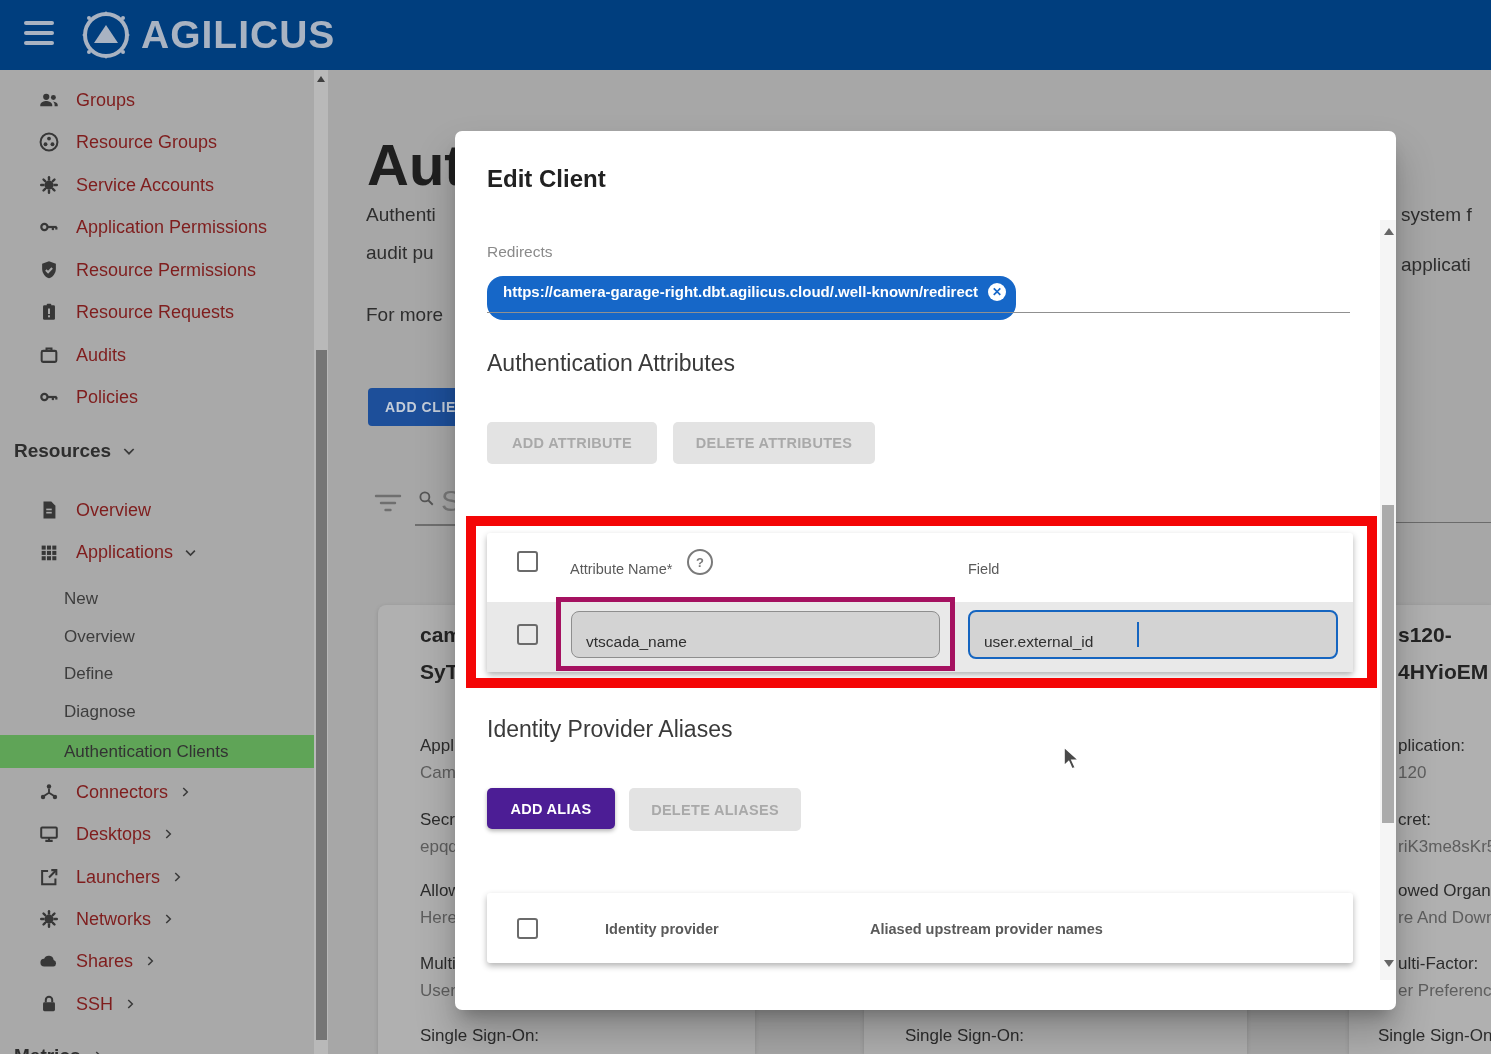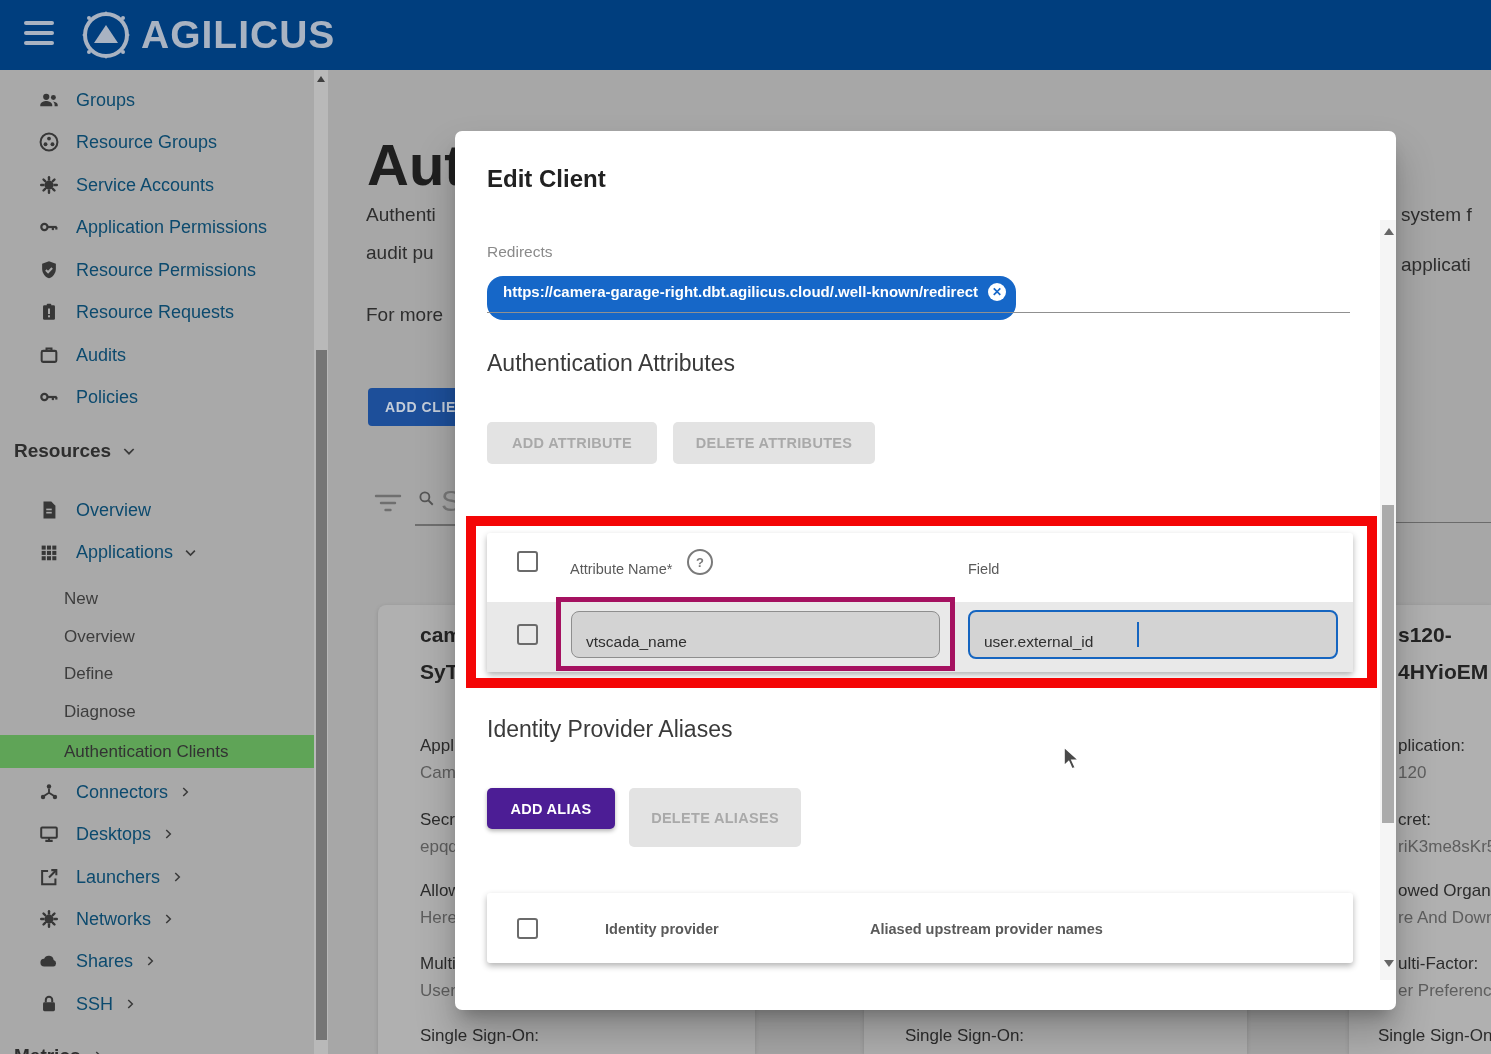--- a/index.html
+++ b/index.html
@@ -9,21 +9,21 @@
 
   
   .topbar{position:absolute;left:0;top:0;width:1491px;height:70px;background:#003e7e;z-index:10;}
   .hamburger{position:absolute;left:24px;top:21px;width:30px;height:28px;cursor:pointer;}
   .hamburger span{display:block;width:30px;height:3.6px;background:#a9b3c2;border-radius:2px;margin-bottom:6.4px;}
   .brand{position:absolute;left:80px;top:9px;display:flex;align-items:center;color:#a9b3c2;}
   .brand-text{font-size:39px;font-weight:700;letter-spacing:1px;margin-left:9px;color:#a9b3c2;}
 
   
   .sidebar{position:absolute;left:0;top:70px;width:314px;height:984px;background:#a9a9a9;z-index:5;overflow:hidden;}
-  .sitem{position:absolute;left:0;width:314px;height:34px;display:flex;align-items:center;color:#0c4a6e;font-size:18px;cursor:pointer;}
+  .sitem{position:absolute;left:0;width:314px;height:34px;display:flex;align-items:center;color:#7f1d1d;font-size:18px;cursor:pointer;}
   .sicon{position:absolute;left:38px;top:50%;transform:translateY(-50%);width:22px;height:22px;color:#373737;display:inline-flex;}
   .slabel{margin-left:76px;white-space:nowrap;}
   .chev{display:inline-flex;margin-left:10px;color:#3a3a3a;}
   .section-hdr{position:absolute;left:14px;height:28px;display:flex;align-items:center;font-size:19px;font-weight:700;color:#2e2e2e;cursor:pointer;}
   .subitem{position:absolute;left:0;width:314px;height:30px;display:flex;align-items:center;padding-left:64px;box-sizing:border-box;font-size:17px;color:#3d3d3d;cursor:pointer;}
   .active-row{position:absolute;left:0;top:665px;width:314px;height:33px;background:#5fa457;}
   .sidescroll{position:absolute;left:314px;top:70px;width:14px;height:984px;background:#b9b9b9;z-index:6;}
   .sidescroll .thumb{position:absolute;left:1.5px;top:280px;width:11px;height:690px;background:#757575;}
   .tri-up-sm{position:absolute;left:3px;top:6px;width:0;height:0;border-left:4px solid transparent;border-right:4px solid transparent;border-bottom:6px solid #3f3f3f;}
 
@@ -452,21 +452,21 @@
       <span class="cb" style="left:30px;top:91px;"></span>
       <input class="minput" style="left: 84px; top: 78px; width: 369px; height: 47px; border: 1.5px solid rgb(142, 142, 142);" value="vtscada_name">
       <input class="minput" style="left: 481px; top: 77px; width: 370px; height: 49px; border: 2px solid rgb(21, 101, 192);" value="user.external_id">
       <span class="caret" style="left:650px;top:89px;"></span>
     </div>
 
     <div class="m-h2" style="top:585px;">Identity Provider Aliases</div>
     <div class="btn btn-primary" style="left:32px;top:657px;width:128px;height:41px;">
         <span>ADD ALIAS</span>
       </div>
-    <div class="btn btn-disabled" style="left:174px;top:657px;width:172px;height:59px;">
+    <div class="btn btn-disabled" style="left:174px;top:657px;width:172px;height:43px;">
         <span>DELETE ALIASES</span>
       </div>
 
     <div class="mtable" style="top:762px;height:70px;">
       <span class="cb" style="left:30px;top:25px;"></span>
       <span class="thead-lbl" style="left:118px;top:28px;font-weight:700;">Identity provider</span>
       <span class="thead-lbl" style="left:383px;top:28px;font-weight:700;">Aliased upstream provider names</span>
     </div>
 
     <div class="mscroll-track"></div>

